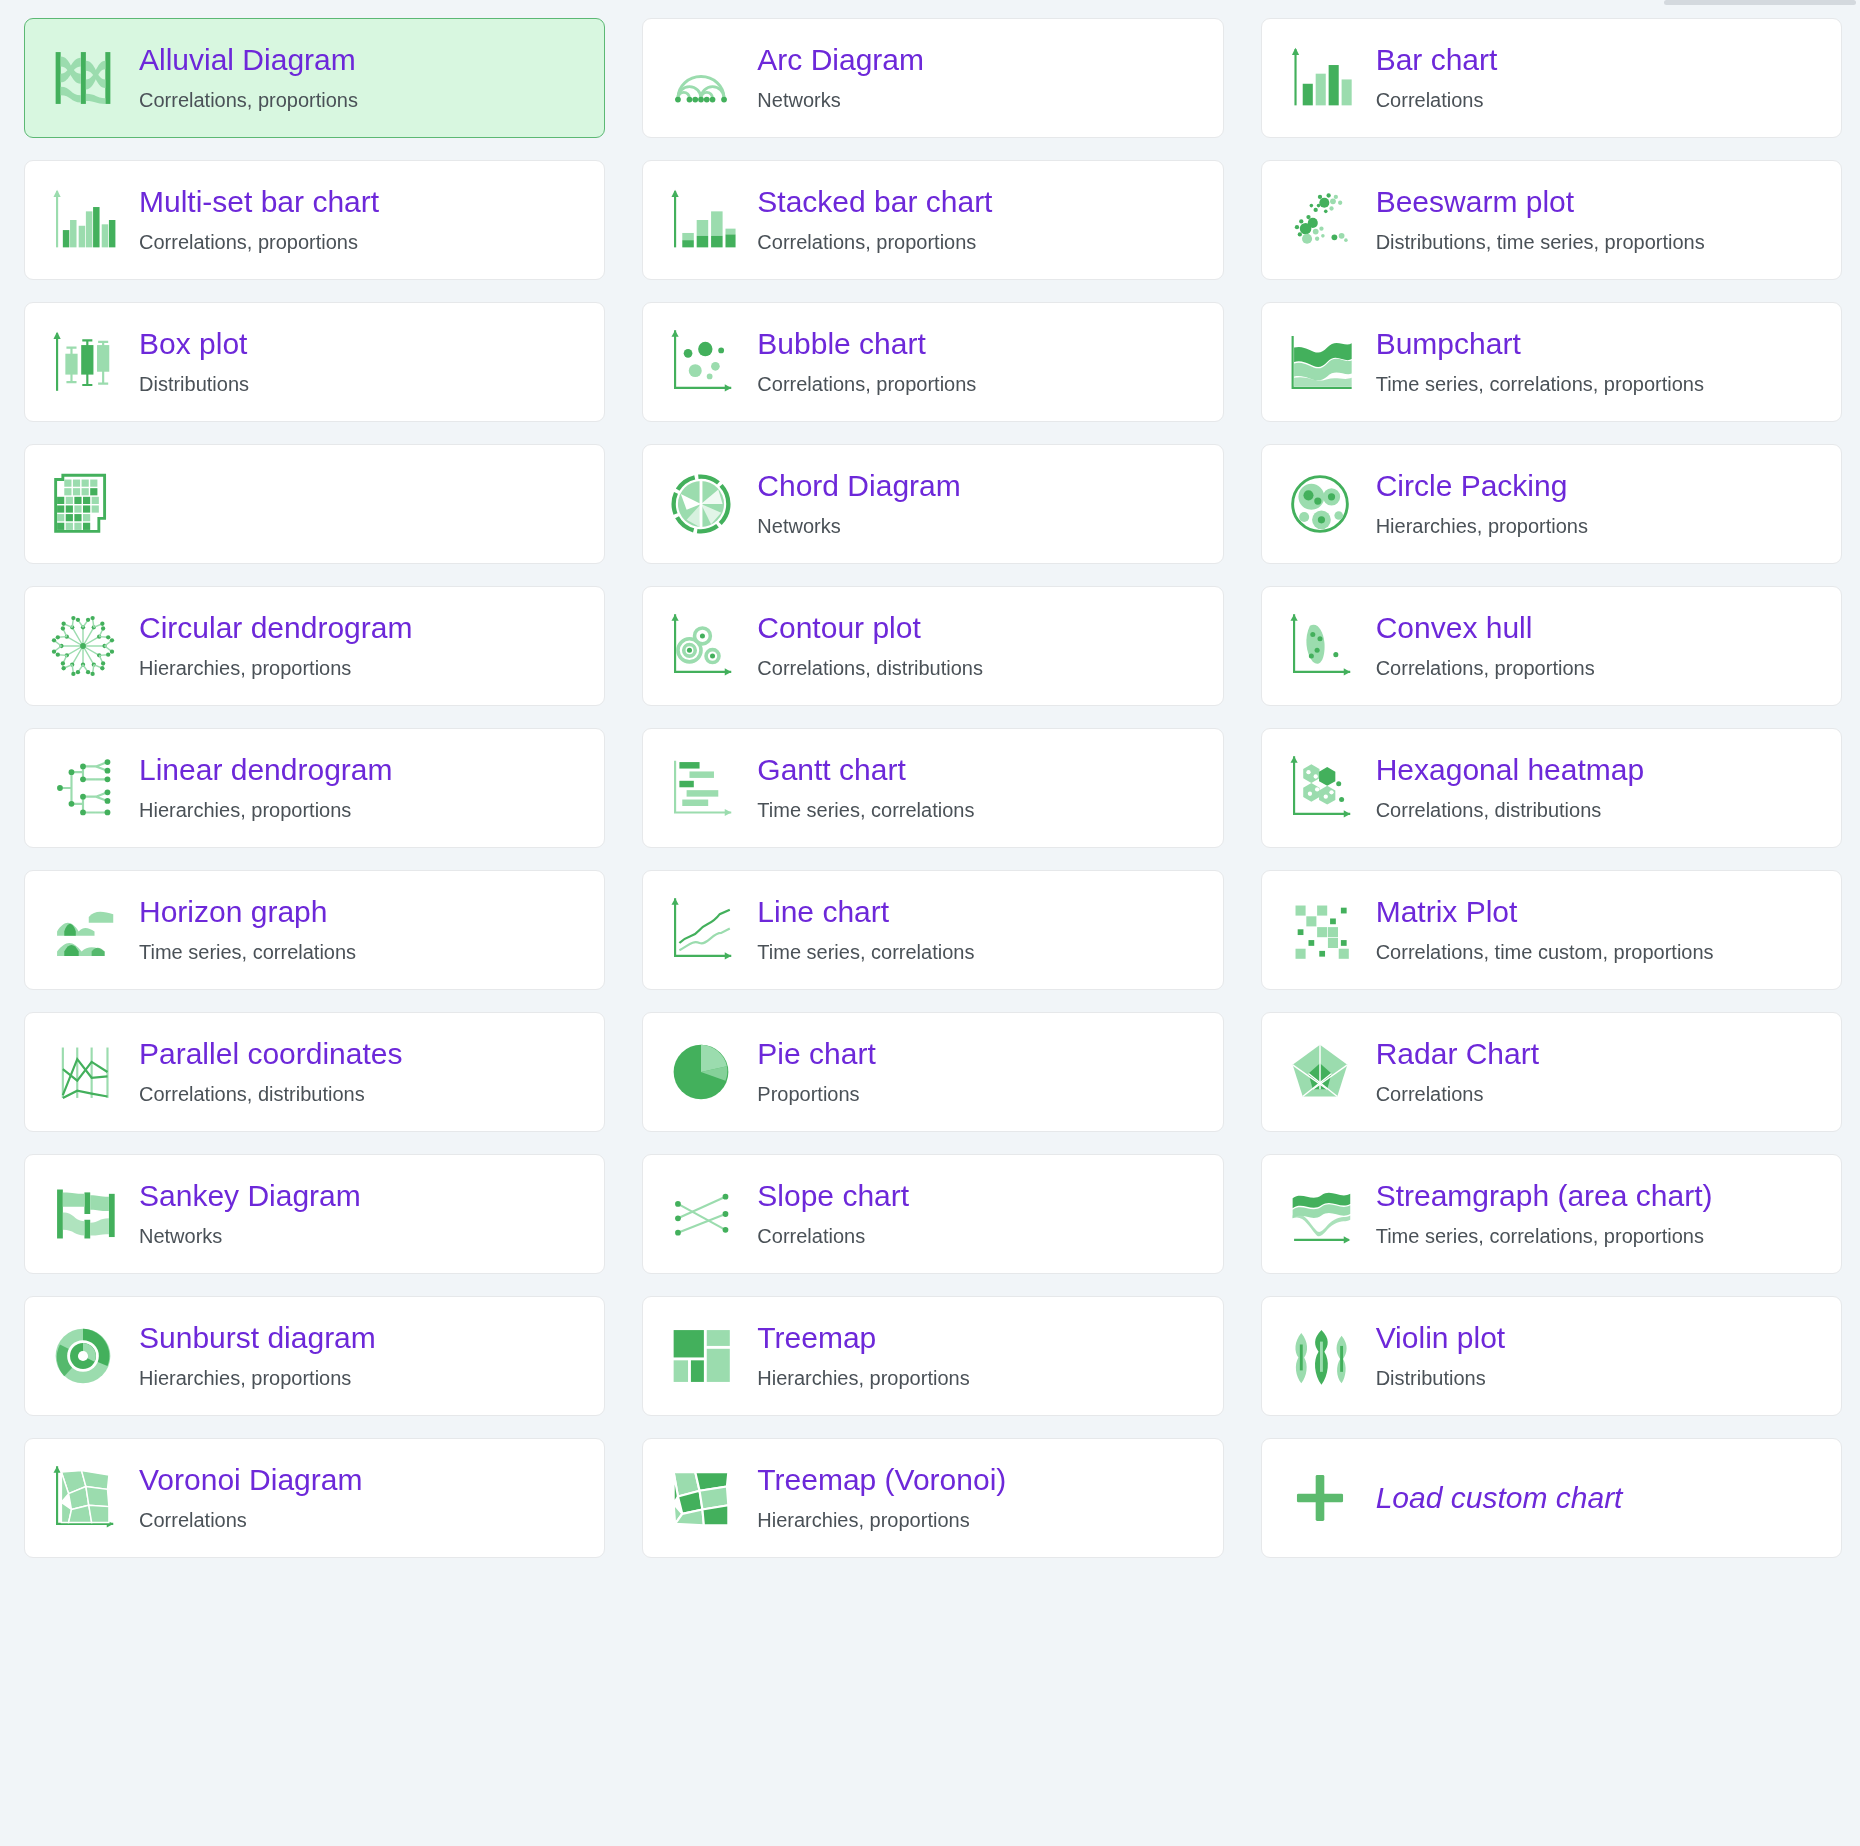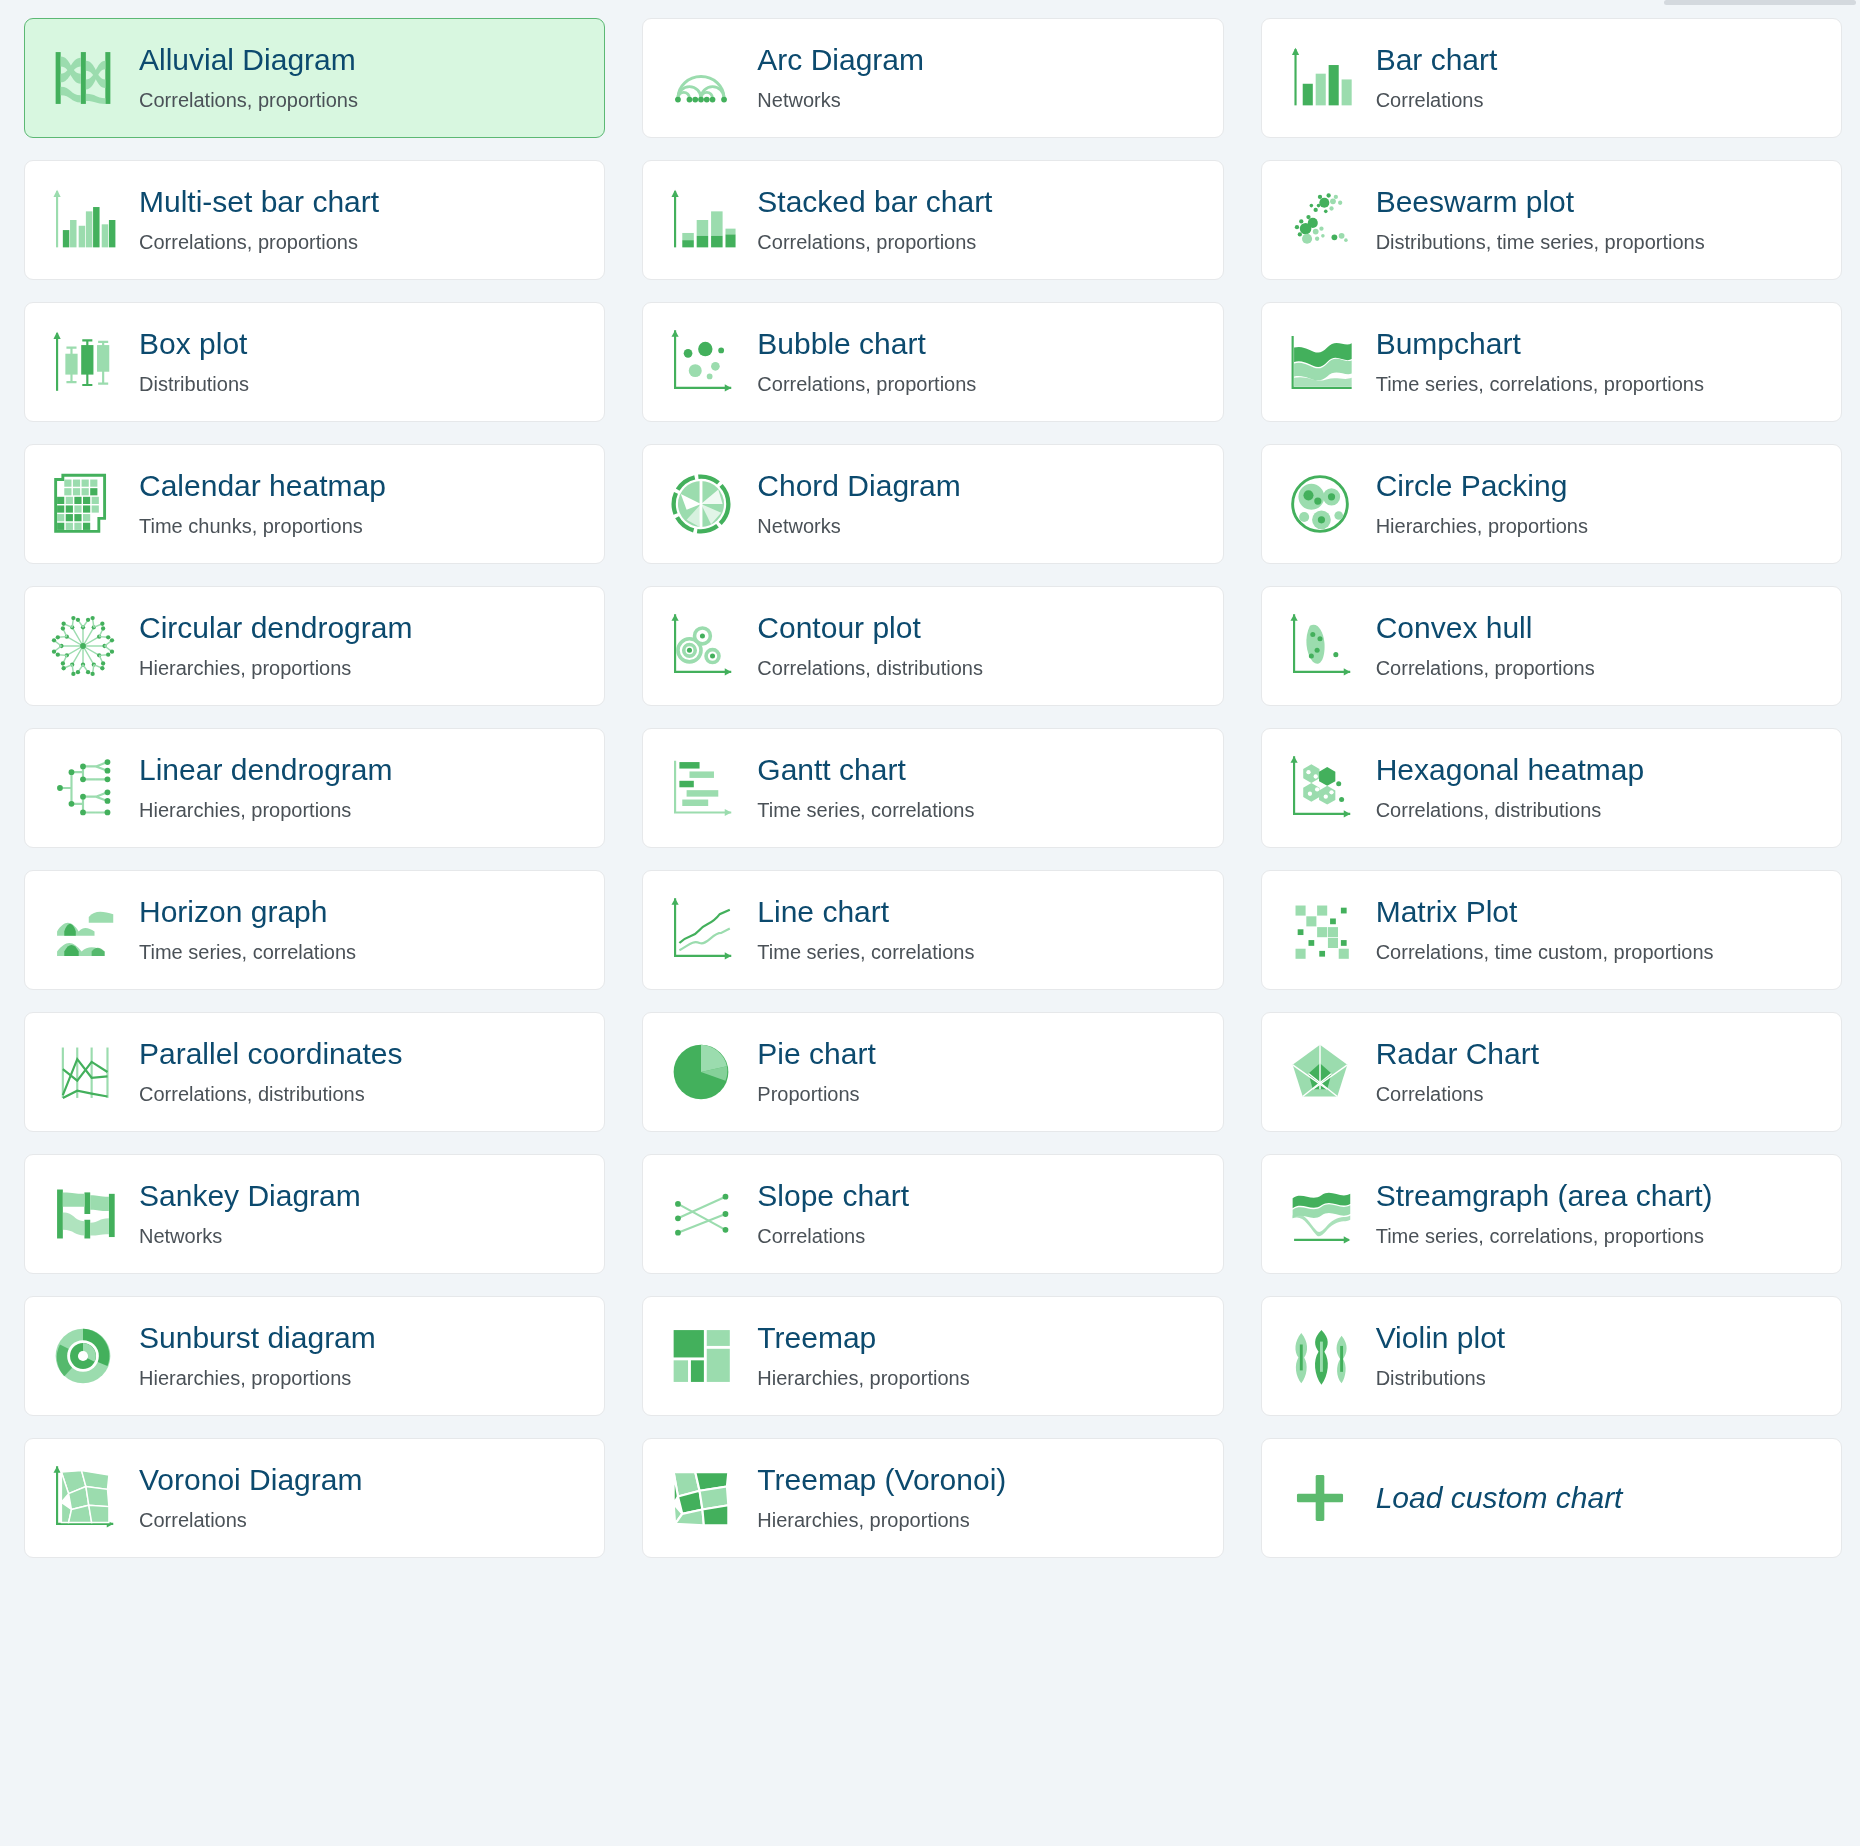--- a/index.html
+++ b/index.html
@@ -46,21 +46,21 @@
   }
   .card-icon {
     width: 72px; height: 72px;
     flex: 0 0 72px;
     display: flex; align-items: center; justify-content: center;
   }
   .card-icon svg { width: 72px; height: 72px; display:block; }
   .card-text { display: flex; flex-direction: column; justify-content: center; min-width: 0; }
   .card-title {
     font-size: 30px;
-    color: #0c4a6e;
+    color: #6d28d9;
     line-height: 1.14;
     white-space: nowrap;
   }
   .card-sub {
     font-size: 20px;
     color: #4a5157;
     line-height: 1.3;
     margin-top: 9px;
     white-space: nowrap;
   }
@@ -287,24 +287,20 @@
             <rect x="14" y="64" width="10" height="10" fill="#9bdcae"></rect>
             <rect x="26" y="64" width="10" height="10" fill="#43b05c"></rect>
             <rect x="38" y="64" width="10" height="10" fill="#43b05c"></rect>
             <rect x="50" y="64" width="10" height="10" fill="#9bdcae"></rect>
             <rect x="14" y="76" width="10" height="10" fill="#43b05c"></rect>
             <rect x="26" y="76" width="10" height="10" fill="#9bdcae"></rect>
             <rect x="38" y="76" width="10" height="10" fill="#9bdcae"></rect>
             <rect x="50" y="76" width="10" height="10" fill="#43b05c"></rect>
           </g>
         </svg>
-      </div>
-      <div class="card-text">
-        <div class="card-title">Calendar heatmap</div>
-        <div class="card-sub">Time chunks, proportions</div>
       </div>
     </div>
     <div class="card">
       <div class="card-icon">
         <svg viewBox="0 0 100 100" xmlns="http://www.w3.org/2000/svg">
           <circle cx="50" cy="50" r="38" fill="none" stroke="#43b05c" stroke-width="6" stroke-dasharray="30 5"></circle>
           <circle cx="50" cy="50" r="32" fill="#9bdcae"></circle>
           <path d="M50 18 L50 82" stroke="#fff" stroke-width="4"></path>
           <path d="M50 50 L22 36 L30 58 Z" fill="#fff"></path>
           <path d="M50 50 L74 30 L80 50 Z" fill="#fff" opacity="0.85"></path>

